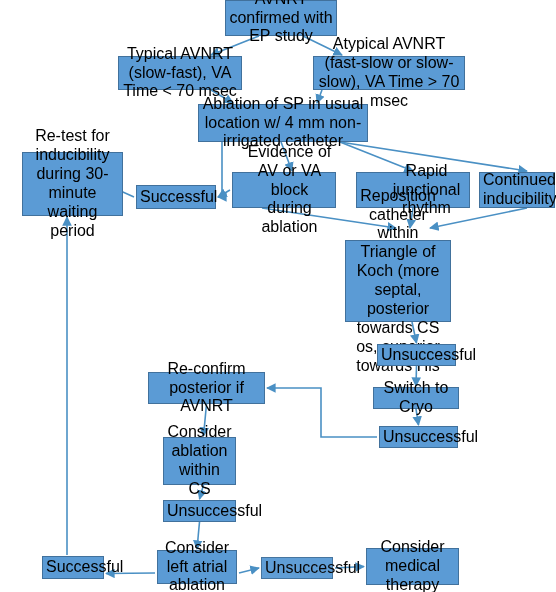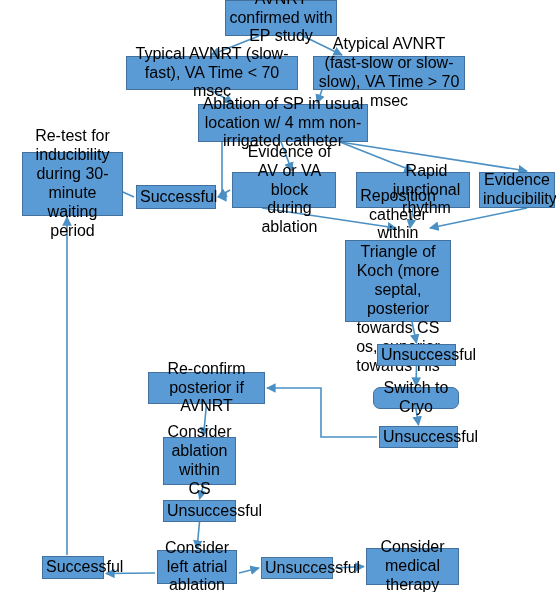--- a/index.html
+++ b/index.html
@@ -72,21 +72,21 @@
         <polyline points="155,573 106,573.5" marker-end="url(#arrow)"></polyline>
         <polyline points="239,573 259,568" marker-end="url(#arrow)"></polyline>
         <polyline points="335,568 364,566.5" marker-end="url(#arrow)"></polyline>
         <polyline points="67,555 67,217" marker-end="url(#arrow)"></polyline>
       </g>
   </svg>
   <div id="node-layer">
       <div class="node" style="left: 225px; top: 0px; width: 112px; height: 36px;">
         <span>AVNRT confirmed with EP study</span>
       </div>
-      <div class="node" style="left: 118px; top: 56px; width: 172px; height: 34px; margin-left: 8px;">
+      <div class="node" style="left: 118px; top: 56px; width: 124px; height: 34px;">
         <span>Typical AVNRT (slow-fast), VA Time &lt; 70 msec</span>
       </div>
       <div class="node" style="left: 304px; top: 56px; width: 152px; height: 34px; margin-left: 9px;">
         <span>Atypical AVNRT (fast-slow or slow-slow), VA Time &gt; 70 msec</span>
       </div>
       <div class="node" style="left: 198px; top: 104px; width: 170px; height: 38px;">
         <span>Ablation of SP in usual location w/ 4 mm non-irrigated catheter</span>
       </div>
       <div class="node" style="left: 2px; top: 152px; width: 101px; height: 64px; margin-left: 20px;">
         <span>Re-test for inducibility during 30-minute waiting period</span>
@@ -94,29 +94,29 @@
       <div class="node" style="left: 136px; top: 185px; width: 80px; height: 24px;">
         <span>Successful</span>
       </div>
       <div class="node" style="left: 232px; top: 172px; width: 104px; height: 36px; padding-left: 14px;">
         <span>Evidence of AV or VA block during ablation</span>
       </div>
       <div class="node" style="left: 356px; top: 172px; width: 114px; height: 36px; padding-left: 30px;">
         <span>Rapid junctional rhythm</span>
       </div>
       <div class="node" style="left: 479px; top: 172px; width: 76px; height: 36px;">
-        <span>Evidence inducibility</span>
+        <span>Continued inducibility</span>
       </div>
       <div class="node" style="left: 345px; top: 240px; width: 106px; height: 82px;">
         <span>Reposition catheter within Triangle of Koch (more septal, posterior towards CS os, superior towards His</span>
       </div>
       <div class="node" style="left: 377px; top: 344px; width: 79px; height: 22px;">
         <span>Unsuccessful</span>
       </div>
-      <div class="node" style="left: 373px; top: 387px; width: 86px; height: 22px; border-radius: 7px;">
+      <div class="node" style="left: 373px; top: 387px; width: 86px; height: 22px;">
         <span>Switch to Cryo</span>
       </div>
       <div class="node" style="left: 379px; top: 426px; width: 79px; height: 22px;">
         <span>Unsuccessful</span>
       </div>
       <div class="node" style="left: 148px; top: 372px; width: 117px; height: 32px;">
         <span>Re-confirm posterior if AVNRT</span>
       </div>
       <div class="node" style="left: 163px; top: 437px; width: 73px; height: 48px;">
         <span>Consider ablation within CS</span>

